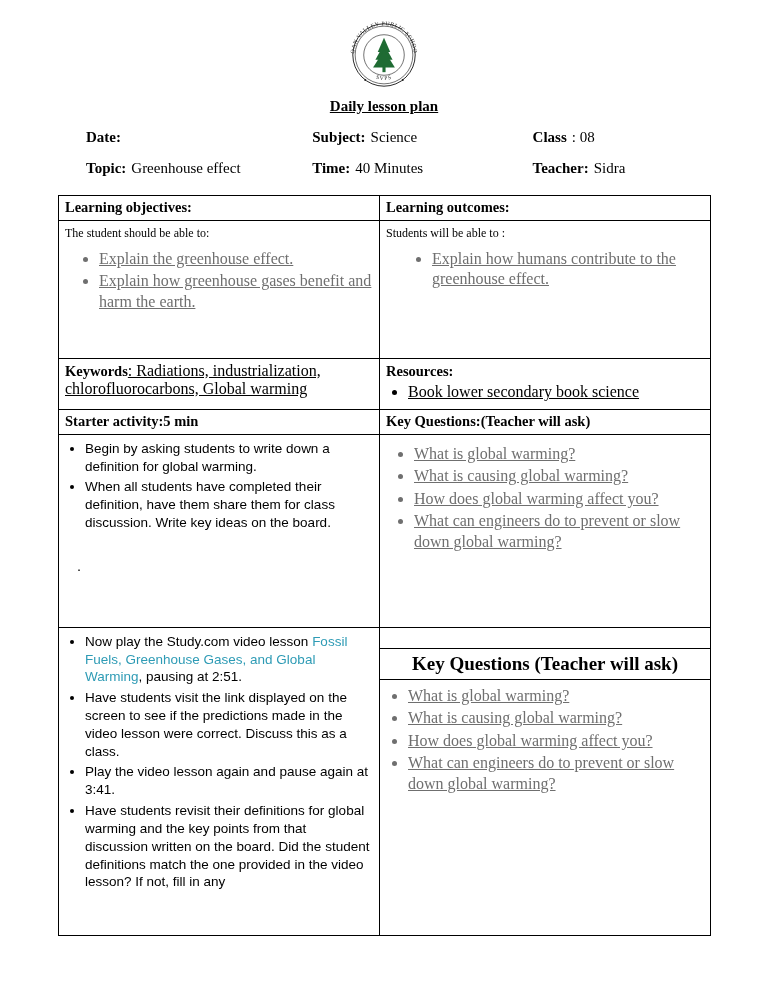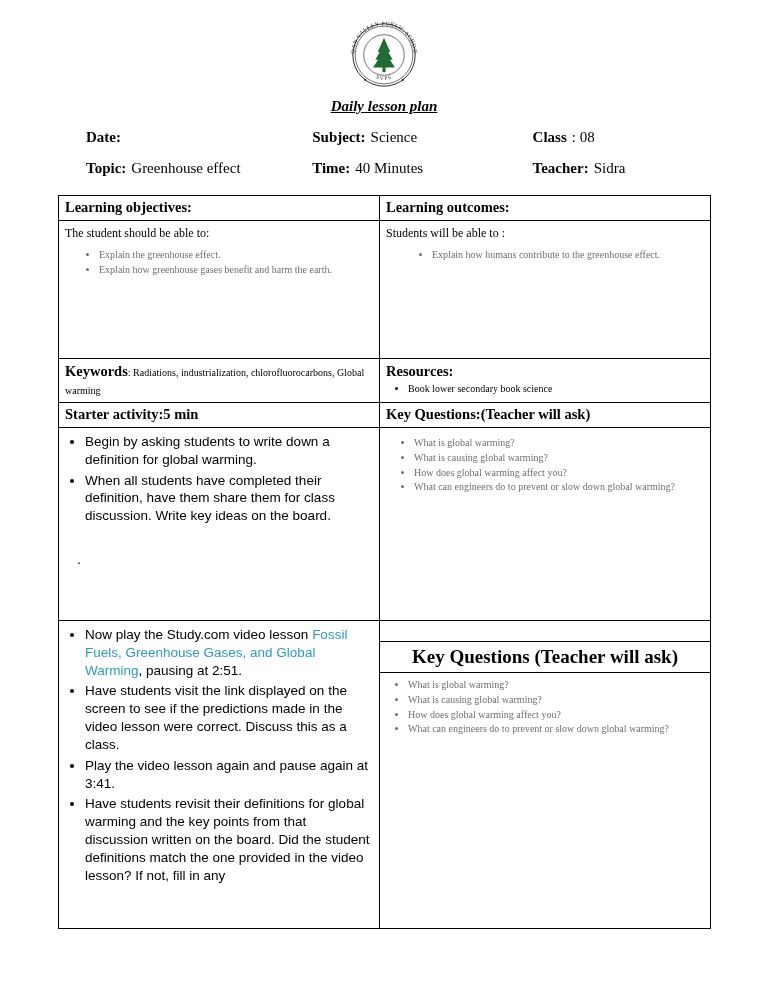--- a/index.html
+++ b/index.html
@@ -38,21 +38,20 @@
   .logo svg { display: block; }
 
   
   .doc-title {
     text-align: center;
     font-weight: bold;
     font-size: 15px;
     text-decoration: underline;
     margin-top: 2px;
     margin-bottom: 14px;
-    font-style: italic;
   }
 
   
   .meta-row {
     display: flex;
     font-size: 15px;
     margin: 0 0 14px 0;
     padding: 0 10px 0 28px;
     gap: 32px;
   }
@@ -78,21 +77,21 @@
     vertical-align: top;
     padding: 3px 6px 4px 6px;
   }
   .col-l { width: 321px; }
   .col-r { width: 331px; }
 
   .hdr {
     font-weight: bold;
     font-size: 14.5px;
   }
-  .serif { font-family: "Liberation Serif", serif; font-size: 10px; }
+  .serif { font-family: "Liberation Serif", serif; font-size: 16px; text-decoration: underline; }
   .sans  { font-family: "Liberation Sans", sans-serif; font-size: 13.5px; }
 
   ul.disc {
     margin: 8px 0 4px 0;
     padding-left: 34px;
     list-style-type: disc;
   }
   ul.disc.gray li { color: #6f6f6f; }
   ul.disc li {
     margin-bottom: 2px;

